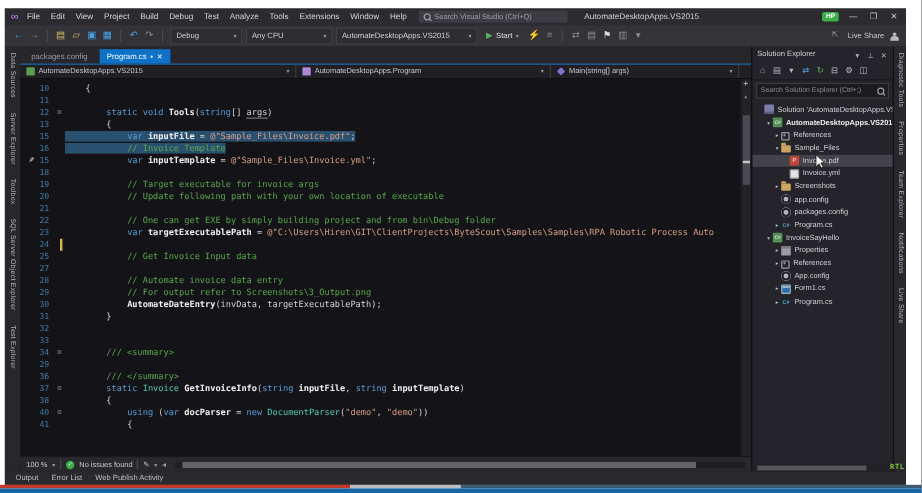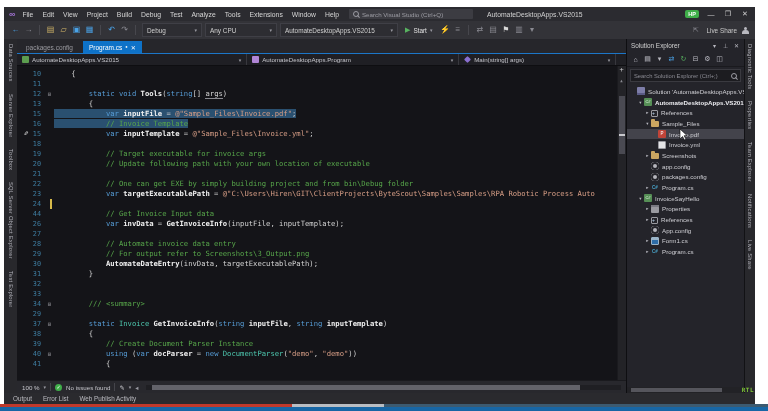--- a/index.html
+++ b/index.html
@@ -271,34 +271,33 @@
           <div class="pencil" style="top: 62px;">✎</div>
           <div class="cl"><span class="ln">15</span><span class="fold"></span><span class="lc"><span class="tok p">            </span><span class="tok k">var </span><span class="tok b">inputTemplate</span><span class="tok p"> = </span><span class="tok s">@"Sample_Files\Invoice.yml"</span><span class="tok p">;</span></span></div>
           <div class="cl"><span class="ln">18</span><span class="fold"></span><span class="lc"></span></div>
           <div class="cl"><span class="ln">19</span><span class="fold"></span><span class="lc"><span class="tok p">            </span><span class="tok c">// Target executable for invoice args</span></span></div>
           <div class="cl"><span class="ln">20</span><span class="fold"></span><span class="lc"><span class="tok p">            </span><span class="tok c">// Update following path with your own location of executable</span></span></div>
           <div class="cl"><span class="ln">21</span><span class="fold"></span><span class="lc"><span class="tok p">            </span></span></div>
           <div class="cl"><span class="ln">22</span><span class="fold"></span><span class="lc"><span class="tok p">            </span><span class="tok c">// One can get EXE by simply building project and from bin\Debug folder</span></span></div>
           <div class="cl"><span class="ln">23</span><span class="fold"></span><span class="lc"><span class="tok p">            </span><span class="tok k">var </span><span class="tok b">targetExecutablePath</span><span class="tok p"> = </span><span class="tok s">@"C:\Users\Hiren\GIT\ClientProjects\ByteScout\Samples\Samples\RPA Robotic Process Auto</span></span></div>
           <div class="changebar" style="top: 133px;"></div>
           <div class="cl"><span class="ln">24</span><span class="fold"></span><span class="lc"></span></div>
-          <div class="cl"><span class="ln">44</span><span class="fold"></span><span class="lc"><span class="tok p">            </span><span class="tok c">// Get Invoice Input data</span></span></div>
-          <div class="cl"><span class="ln">26</span><span class="fold"></span><span class="lc"><span class="tok p">            </span><span class="tok k">var </span><span class="tok b">invData</span><span class="tok p"> = </span><span class="tok b">GetInvoiceInfo</span><span class="tok p">(inputFile, inputTemplate);</span></span></div>
+          <div class="cl"><span class="ln">25</span><span class="fold"></span><span class="lc"><span class="tok p">            </span><span class="tok c">// Get Invoice Input data</span></span></div>
           <div class="cl"><span class="ln">27</span><span class="fold"></span><span class="lc"></span></div>
           <div class="cl"><span class="ln">28</span><span class="fold"></span><span class="lc"><span class="tok p">            </span><span class="tok c">// Automate invoice data entry</span></span></div>
           <div class="cl"><span class="ln">29</span><span class="fold"></span><span class="lc"><span class="tok p">            </span><span class="tok c">// For output refer to Screenshots\3_Output.png</span></span></div>
           <div class="cl"><span class="ln">30</span><span class="fold"></span><span class="lc"><span class="tok p">            </span><span class="tok b">AutomateDateEntry</span><span class="tok p">(invData, targetExecutablePath);</span></span></div>
           <div class="cl"><span class="ln">31</span><span class="fold"></span><span class="lc"><span class="tok p">        </span><span class="tok p">}</span></span></div>
           <div class="cl"><span class="ln">32</span><span class="fold"></span><span class="lc"></span></div>
           <div class="cl"><span class="ln">33</span><span class="fold"></span><span class="lc"></span></div>
           <div class="cl"><span class="ln">34</span><span class="fold">⊟</span><span class="lc"><span class="tok p">        </span><span class="tok c">/// &lt;summary&gt;</span></span></div>
           <div class="cl"><span class="ln">29</span><span class="fold"></span><span class="lc"><span class="tok p">        </span></span></div>
+          <div class="cl"><span class="ln">36</span><span class="fold"></span><span class="lc"><span class="tok p">        </span><span class="tok c">/// &lt;/summary&gt;</span></span></div>
           <div class="cl"><span class="ln">37</span><span class="fold">⊟</span><span class="lc"><span class="tok p">        </span><span class="tok k">static </span><span class="tok t">Invoice</span><span class="tok p"> </span><span class="tok b">GetInvoiceInfo</span><span class="tok p">(</span><span class="tok k">string</span><span class="tok p"> </span><span class="tok b">inputFile</span><span class="tok p">, </span><span class="tok k">string</span><span class="tok p"> </span><span class="tok b">inputTemplate</span><span class="tok p">)</span></span></div>
           <div class="cl"><span class="ln">38</span><span class="fold"></span><span class="lc"><span class="tok p">        </span><span class="tok p">{</span></span></div>
-          <div class="cl"><span class="ln">39</span><span class="fold"></span><span class="lc"><span class="tok p">            </span><span class="tok c">// Create Document Parser Instance</span></span></div>
           <div class="cl"><span class="ln">40</span><span class="fold">⊟</span><span class="lc"><span class="tok p">            </span><span class="tok k">using</span><span class="tok p"> (</span><span class="tok k">var</span><span class="tok p"> </span><span class="tok b">docParser</span><span class="tok p"> = </span><span class="tok k">new</span><span class="tok p"> </span><span class="tok t">DocumentParser</span><span class="tok p">(</span><span class="tok s">"demo"</span><span class="tok p">, </span><span class="tok s">"demo"</span><span class="tok p">))</span></span></div>
           <div class="cl"><span class="ln">41</span><span class="fold"></span><span class="lc"><span class="tok p">            </span><span class="tok p">{</span></span></div>
         </div>
 
       <div class="infobar">
         <span>100 %</span>
         <span style="color:#9a9aa2;font-size:5px">▾</span>
         <span class="isep"></span>
         <span class="okdot">✓</span>
         <span>No issues found</span>

